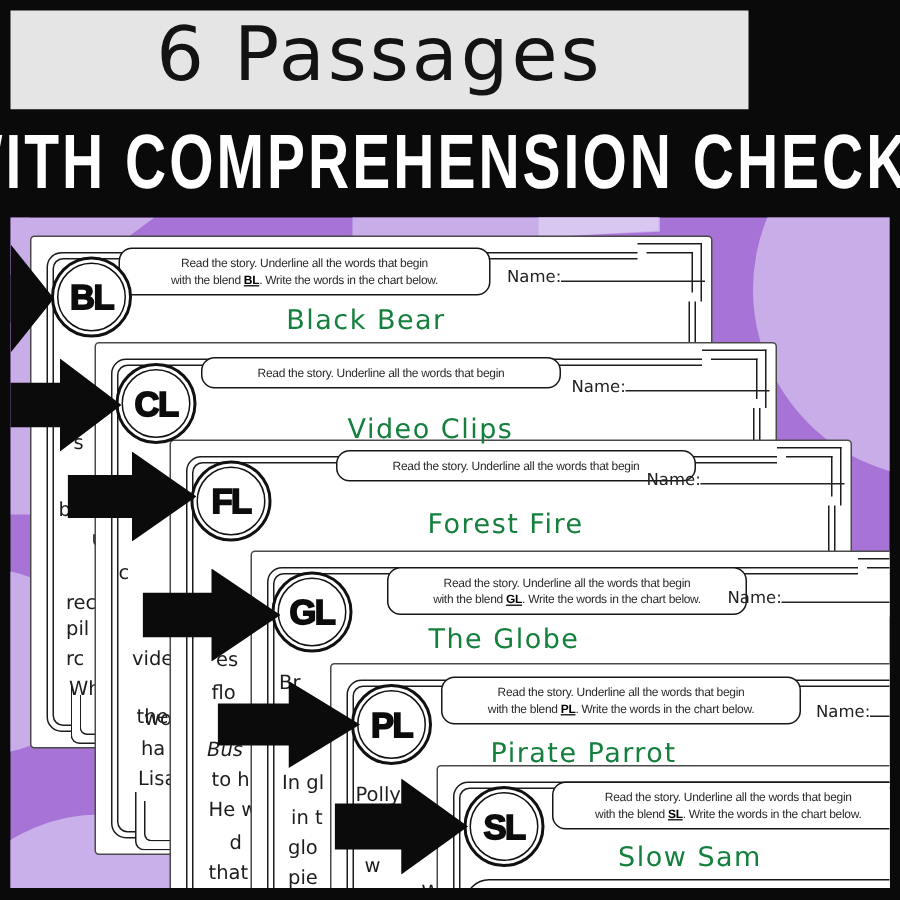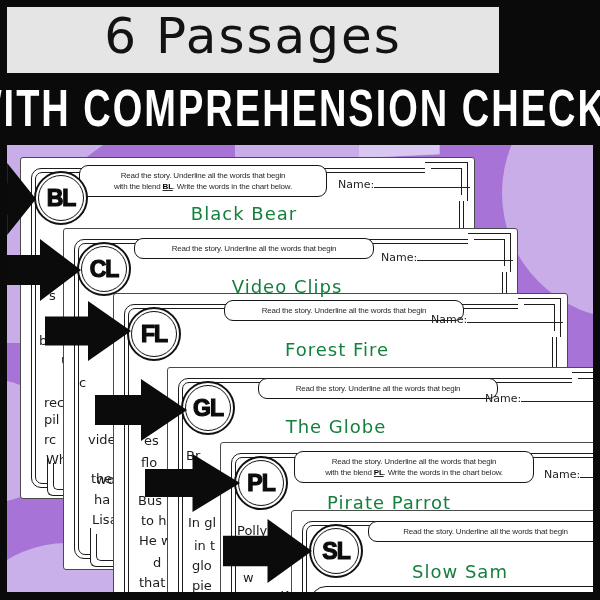--- a/index.html
+++ b/index.html
@@ -172,37 +172,38 @@
     </div>
     <div class="instr" style="left:110px;top:6px;width:240px;">
       <span class="ln">Read the story. Underline all the words that begin</span>
     </div>
     <div class="namef" style="left:317px;top:18px;">
       <span>Name:</span><span class="nline"></span>
     </div>
     <div class="ptitle">Forest Fire</div>
     <span class="frag" style="left:30px;top:140px;">es</span>
     <span class="frag" style="left:27px;top:162px;">flo</span>
-    <span class="frag" style="left:24px;top:200px;">Bus</span>
+    <span class="frag" style="left:24px;top:200px;font-style:italic;">Bus</span>
     <span class="frag" style="left:27px;top:204px;margin-top:16px;">to h</span>
     <span class="frag" style="left:25px;top:240px;">He w</span>
     <span class="frag" style="left:39px;top:262px;">d</span>
     <span class="frag" style="left:25px;top:282px;">that</span>
 
   </div>
 
   <div class="sheet s4">
     <div class="frame"></div>
     <div class="brk-tr"></div>
 
     <div class="badge">
       <span class="badge-txt">GL</span>
     </div>
     <div class="instr" style="left:90px;top:10px;width:240px;">
       <span class="ln">Read the story. Underline all the words that begin</span>
+      <span class="ln"><span>with the blend </span><u><b>GL</b></u><span>.  Write the words in the chart below.</span></span>
     </div>
     <div class="namef" style="left:317px;top:23px;">
       <span>Name:</span><span class="nline"></span>
     </div>
     <div class="ptitle narrow" style="top:48px;">The Globe</div>
     <span class="frag" style="left:18px;top:81px;">Br</span>
     <span class="frag" style="left:20px;top:148px;">In gl</span>
     <span class="frag" style="left:26px;top:171px;">in t</span>
     <span class="frag" style="left:24px;top:191px;">glo</span>
     <span class="frag" style="left:24px;top:211px;">pie</span>
@@ -231,20 +232,21 @@
 
   <div class="sheet s6">
     <div class="frame"></div>
 
     <div class="storybox"></div>
     <div class="badge" style="left:17px;top:13px;">
       <span class="badge-txt">SL</span>
     </div>
     <div class="instr" style="left:76px;top:10px;width:235px;">
       <span class="ln">Read the story. Underline all the words that begin</span>
+      <span class="ln"><span>with the blend </span><u><b>SL</b></u><span>.  Write the words in the chart below.</span></span>
     </div>
 
     <div class="ptitle narrow" style="top:50px;">Slow Sam</div>
   </div>
 
   <div class="arrow a1"></div>
   <div class="arrow a2"></div>
   <div class="arrow a3"></div>
   <div class="arrow a4"></div>
   <div class="arrow a5"></div>

